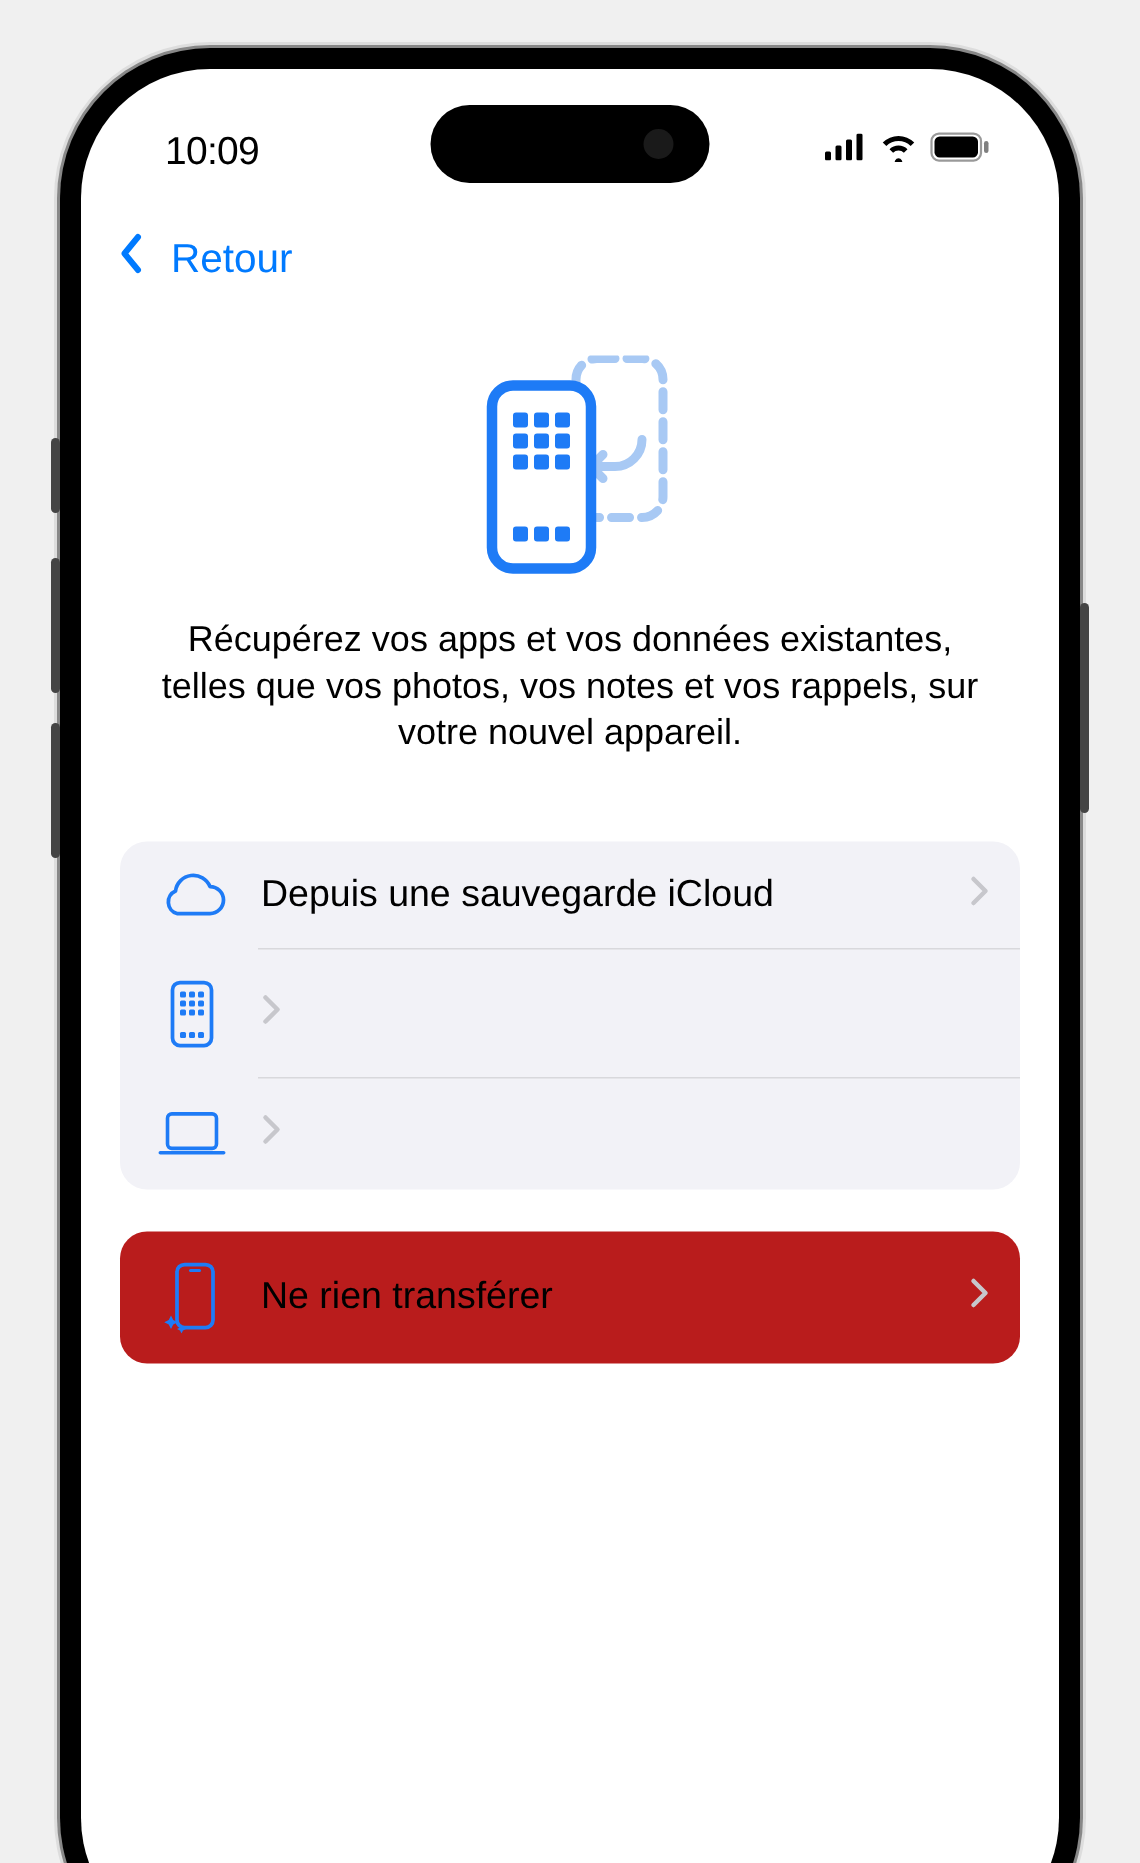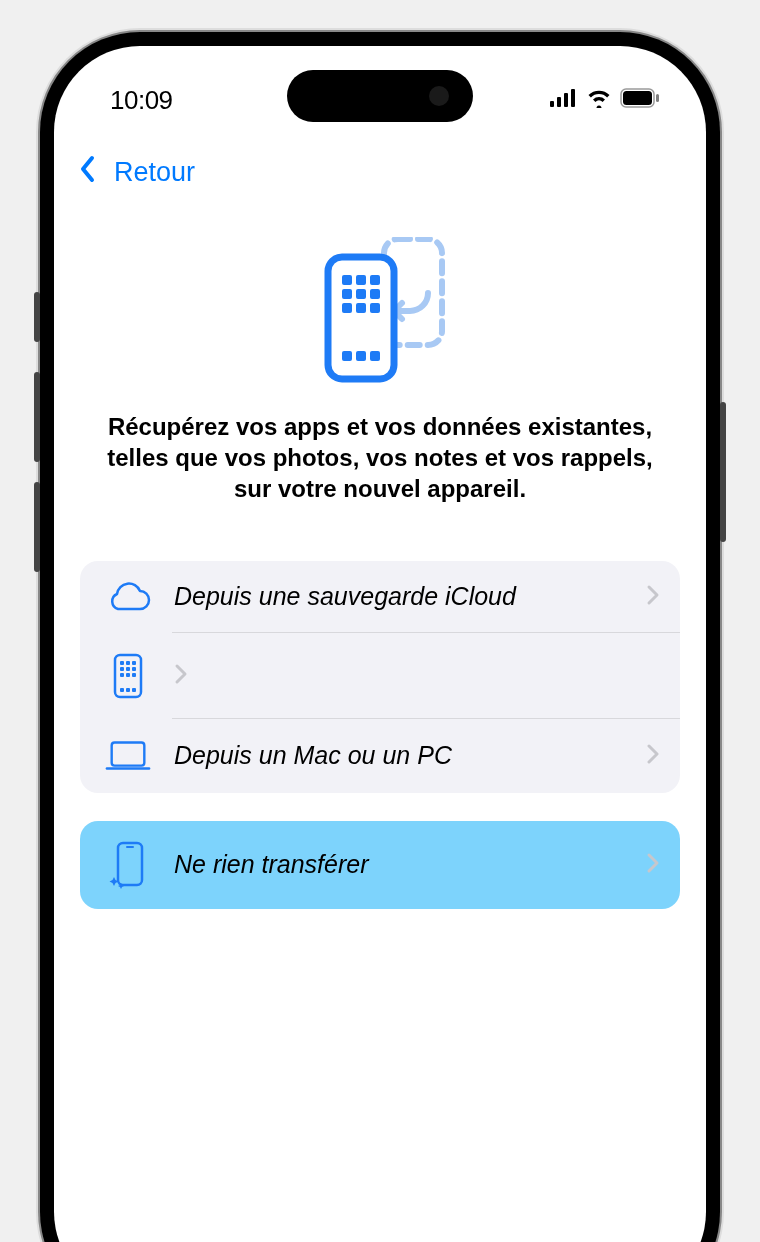--- a/index.html
+++ b/index.html
@@ -107,39 +107,38 @@
     }
     .page-title {
       font-size: 45px;
       font-weight: 700;
       letter-spacing: -0.5px;
       line-height: 1.12;
       margin-bottom: 18px;
     }
     .page-subtitle {
       font-size: 24px;
-      font-weight: 700;
+      font-weight: 400;
       color: #000;
       line-height: 1.3;
       padding: 0 4px;
     }
     .options-group {
       margin: 56px 26px 0 26px;
       background: #f2f2f7;
       border-radius: 18px;
       overflow: hidden;
     }
     .option-row {
       display: flex;
       align-items: center;
       padding: 20px 20px 20px 24px;
       gap: 22px;
       cursor: pointer;
       position: relative;
-      font-style: italic;
     }
     .option-row:not(:last-child)::after {
       content: '';
       position: absolute;
       bottom: 0;
       left: 92px;
       right: 0;
       height: 1px;
       background: #d8d8dc;
     }
@@ -156,21 +155,21 @@
       font-size: 25px;
       font-weight: 400;
       color: #000;
     }
     .chevron-right {
       color: #c7c7cc;
       flex-shrink: 0;
     }
     .options-group-2 {
       margin: 28px 26px 0 26px;
-      background: #7dd3fc;
+      background: #b91c1c;
       border-radius: 18px;
       overflow: hidden;
     }
   </style>
 </head>
 <body>
 
 <div class="phone-frame">
   <div class="phone-btn btn-left-1"></div>
   <div class="phone-btn btn-left-2"></div>
@@ -285,21 +284,20 @@
         </span>
       </div>
 
       <div class="option-row">
         <div class="option-icon">
           <svg width="50" height="34" viewBox="0 0 50 34">
               <rect x="8" y="3" width="34" height="24" rx="3" fill="none" stroke="#1e7bf6" stroke-width="2.5"></rect>
               <path d="M3 30 L47 30" stroke="#1e7bf6" stroke-width="2.5" stroke-linecap="round"></path>
             </svg>
         </div>
-        <div class="option-label">Depuis un Mac ou un PC</div>
         <span class="chevron-right">
           <svg width="14" height="22" viewBox="0 0 14 22">
               <path d="M3 3 L11 11 L3 19" stroke="#c7c7cc" stroke-width="3" fill="none" stroke-linecap="round" stroke-linejoin="round"></path>
             </svg>
         </span>
       </div>
 
 
     </div>
 

